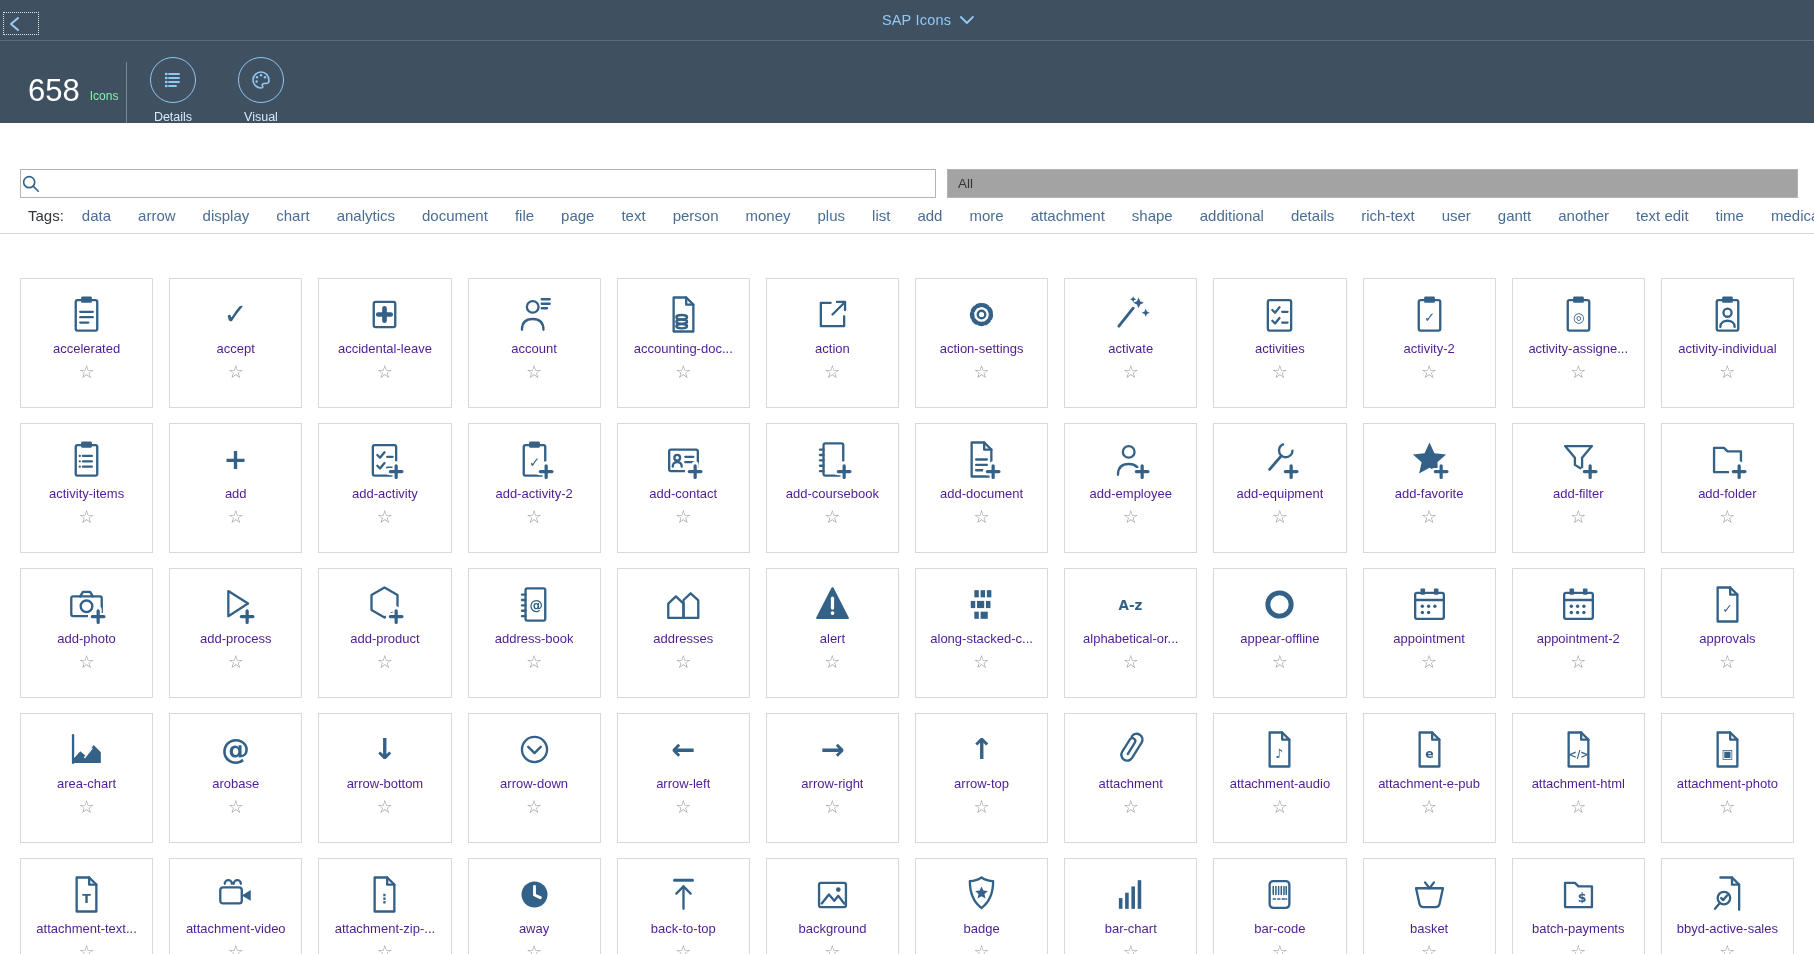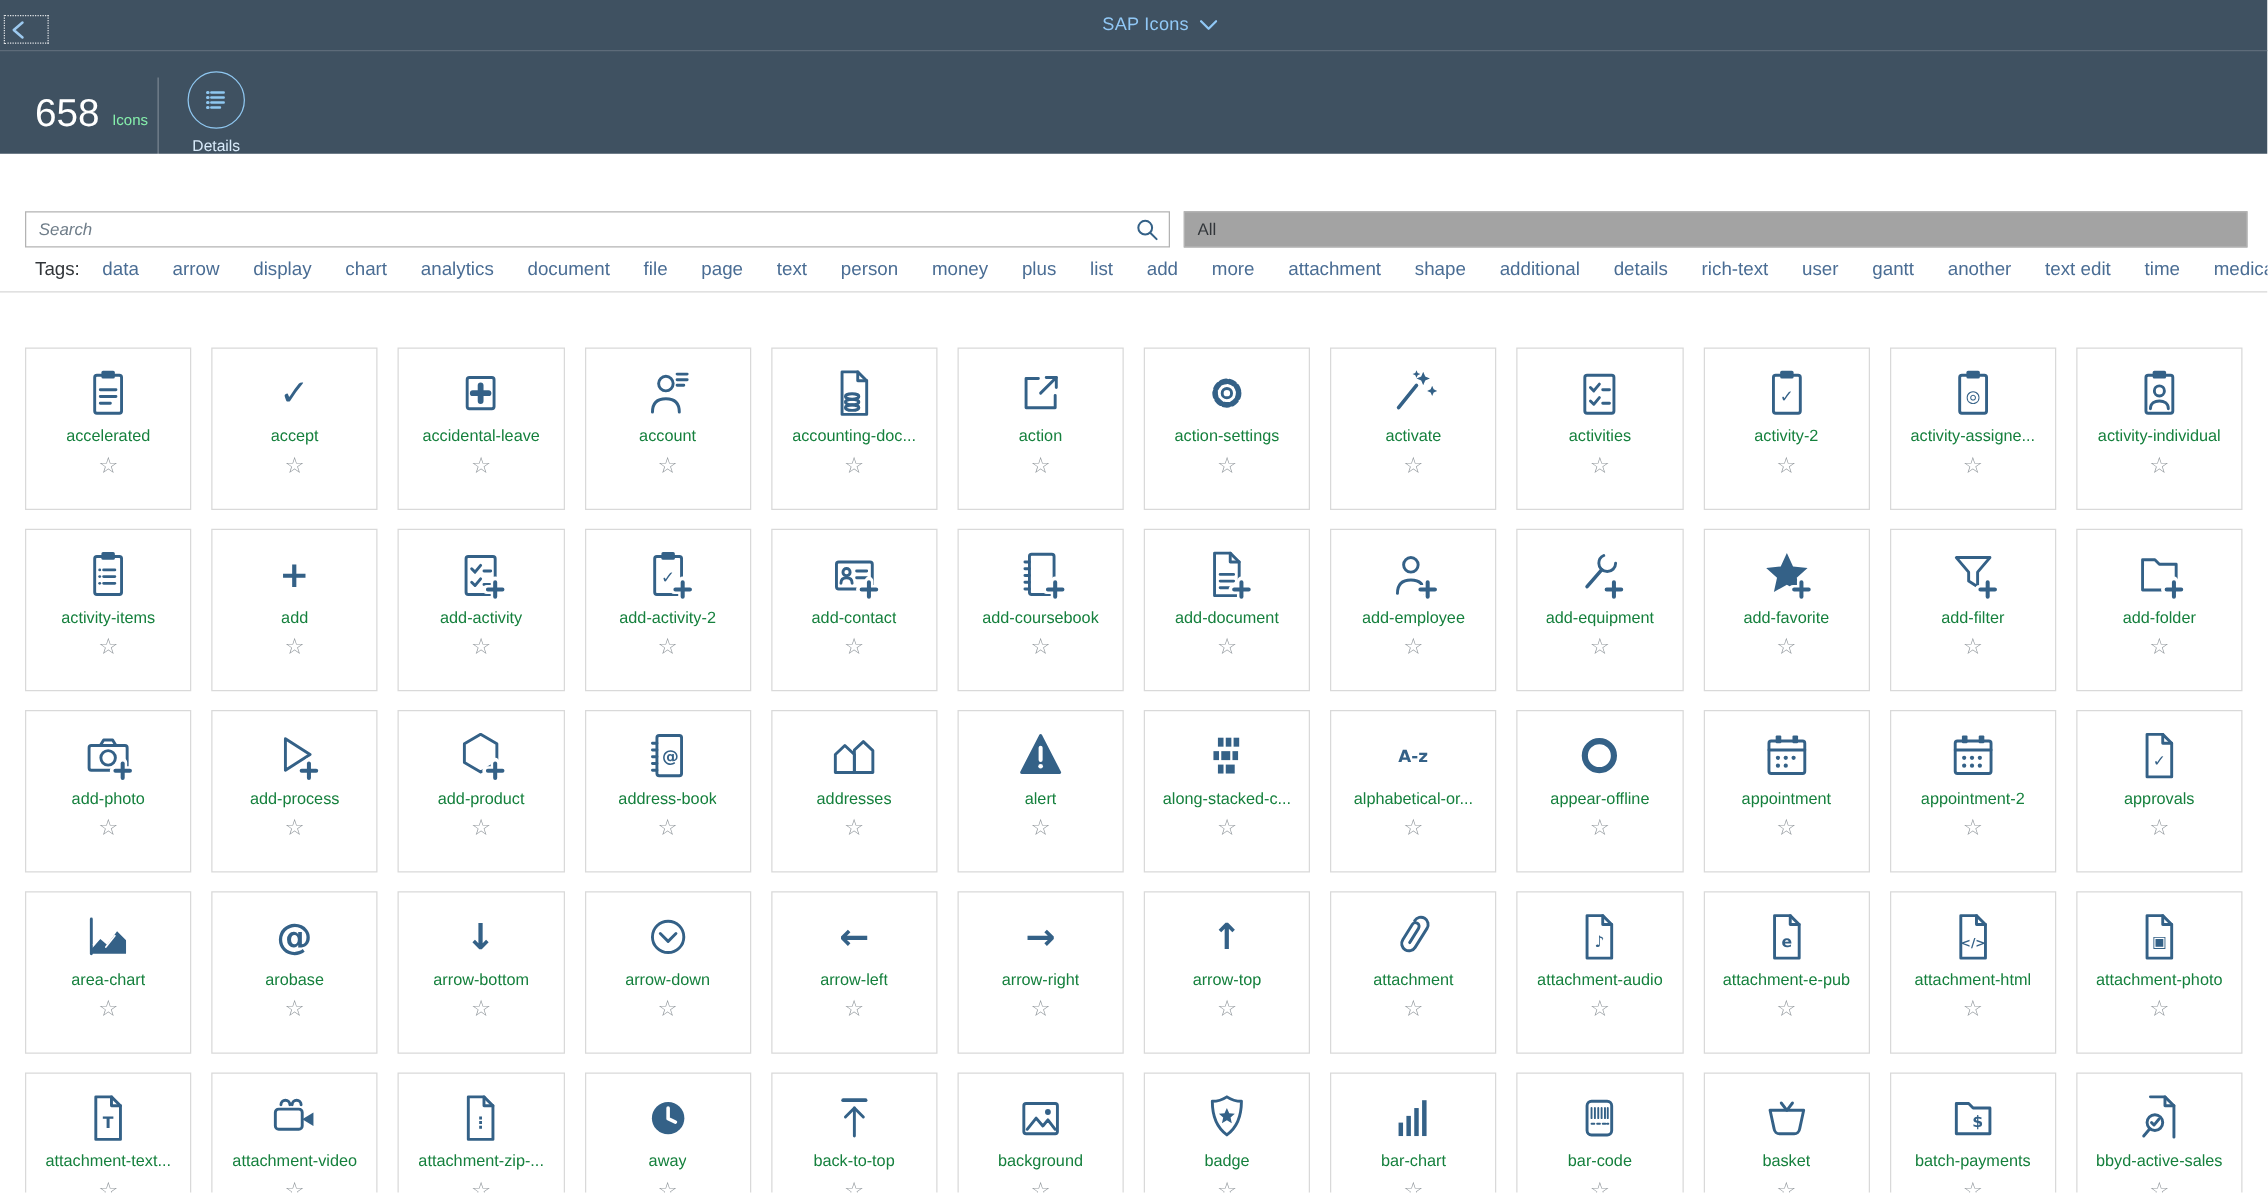--- a/index.html
+++ b/index.html
@@ -75,21 +75,21 @@
   .grid{
     position:absolute;top:278px;left:20px;right:20px;
     display:grid;grid-template-columns:repeat(12,1fr);column-gap:16px;row-gap:15px;
   }
   .card{
     height:130px;border:1px solid #d9d9d9;background:#fff;box-sizing:border-box;
     display:flex;flex-direction:column;align-items:center;cursor:pointer;overflow:hidden;
   }
   .card .ico{margin-top:11px;height:48px;display:flex;align-items:center;justify-content:center;}
   .card .nm{
-    margin-top:3px;font-size:13px;color:#15803d;max-width:124px;
+    margin-top:3px;font-size:13px;color:#4c1d95;max-width:124px;
     white-space:nowrap;overflow:hidden;text-overflow:clip;text-align:center;
   }
   .card .fav{margin-top:7px;font-size:18px;line-height:18px;color:#949a9f;cursor:pointer;}
 </style>
 </head>
 <body>
 
 <div class="shell-header">
   <button class="back-btn">
     <span style="display:flex;">
@@ -118,25 +118,39 @@
     <div class="tab">
       <div class="circ">
         <svg width="22" height="22" viewBox="0 0 22 22" fill="none" stroke="#8fc7f0" stroke-width="1.9" stroke-linecap="round">
             <path d="M7 5h10M7 9h10M7 13h10M7 17h7"></path>
             <path d="M4 5h.5M4 9h.5M4 13h.5M4 17h.5" stroke-width="2.4"></path>
           </svg>
       </div>
       <span class="tab-lbl">Details</span>
 
     </div>
+    <div class="tab">
+      <div class="circ">
+        <svg width="22" height="22" viewBox="0 0 22 22" fill="none" stroke="#8fc7f0" stroke-width="1.6">
+            <path d="M11 3a8 8 0 1 0 0 16c1.6 0 2.1-1.1 1.5-2.2-.6-1.1.1-2.3 1.6-2.3h1.9a3 3 0 0 0 3-3C19 6.6 15.4 3 11 3z"></path>
+            <g fill="#8fc7f0" stroke="none">
+              <circle cx="7" cy="8.2" r="1.2"></circle>
+              <circle cx="11" cy="6.2" r="1.2"></circle>
+              <circle cx="15" cy="8.2" r="1.2"></circle>
+              <circle cx="6.6" cy="12.5" r="1.2"></circle>
+            </g>
+          </svg>
+      </div>
+      <span class="tab-lbl">Visual</span>
+
+    </div>
   </div>
 </div>
 
 <div class="search-wrap">
-  <input type="text" placeholder="Search" style="">
   <span class="search-ico">
     <svg width="19" height="19" viewBox="0 0 20 20" fill="none" stroke="#346187" stroke-width="1.7" stroke-linecap="round">
         <circle cx="8.6" cy="8.6" r="5.8"></circle>
         <path d="M13 13l5.2 5.2"></path>
       </svg>
   </span>
 </div>
 <div class="combo">
   <input type="text" readonly="" value="All" style="">
 </div>

